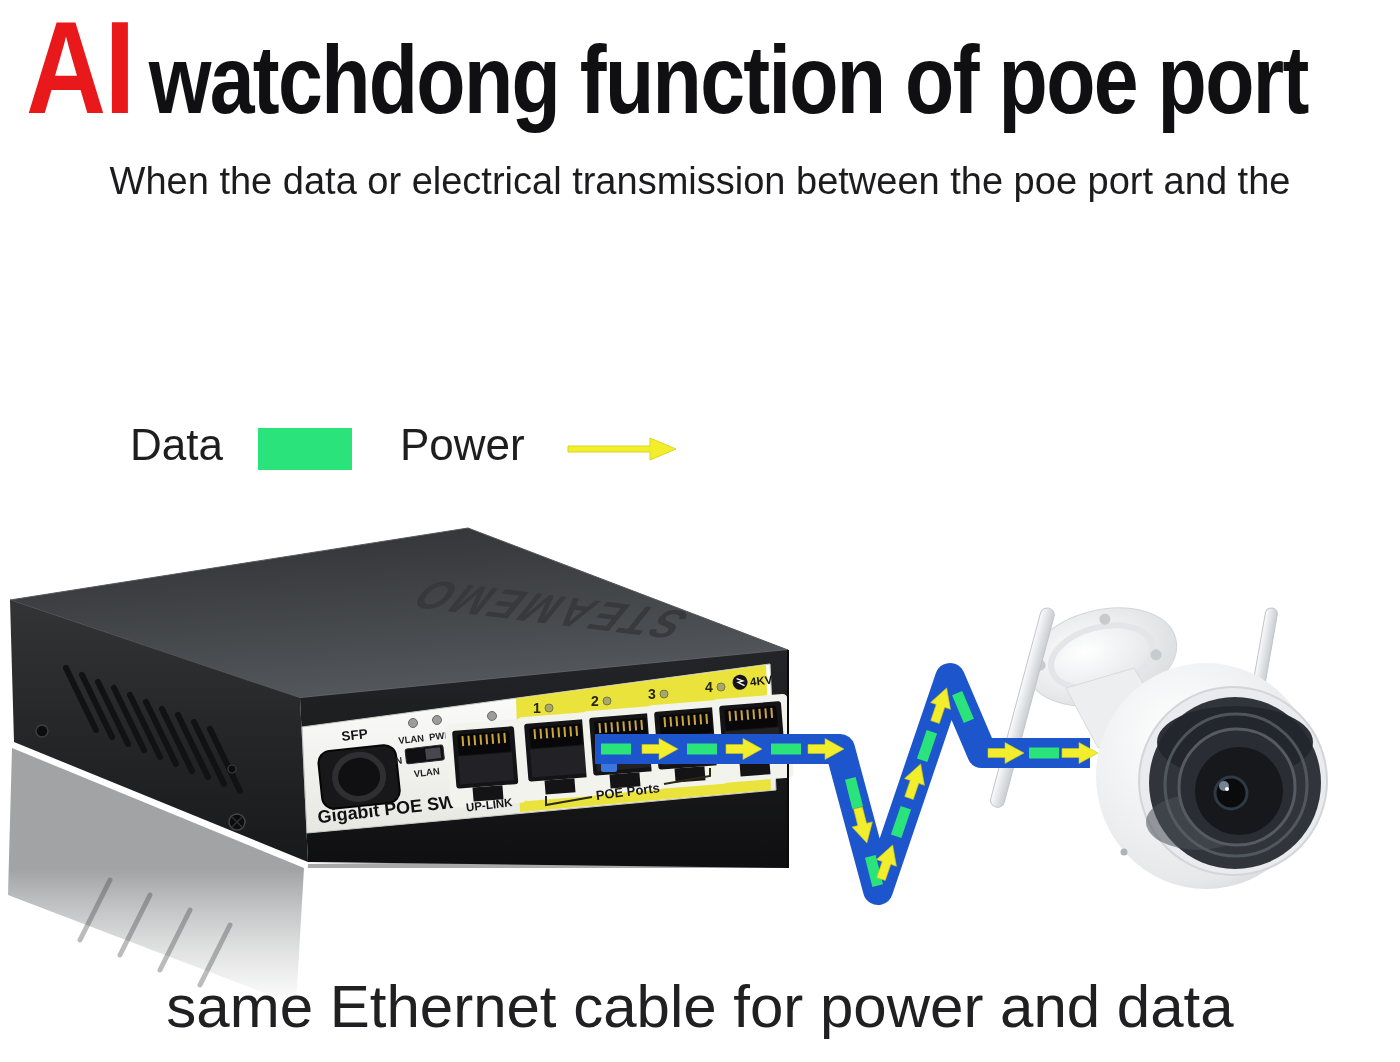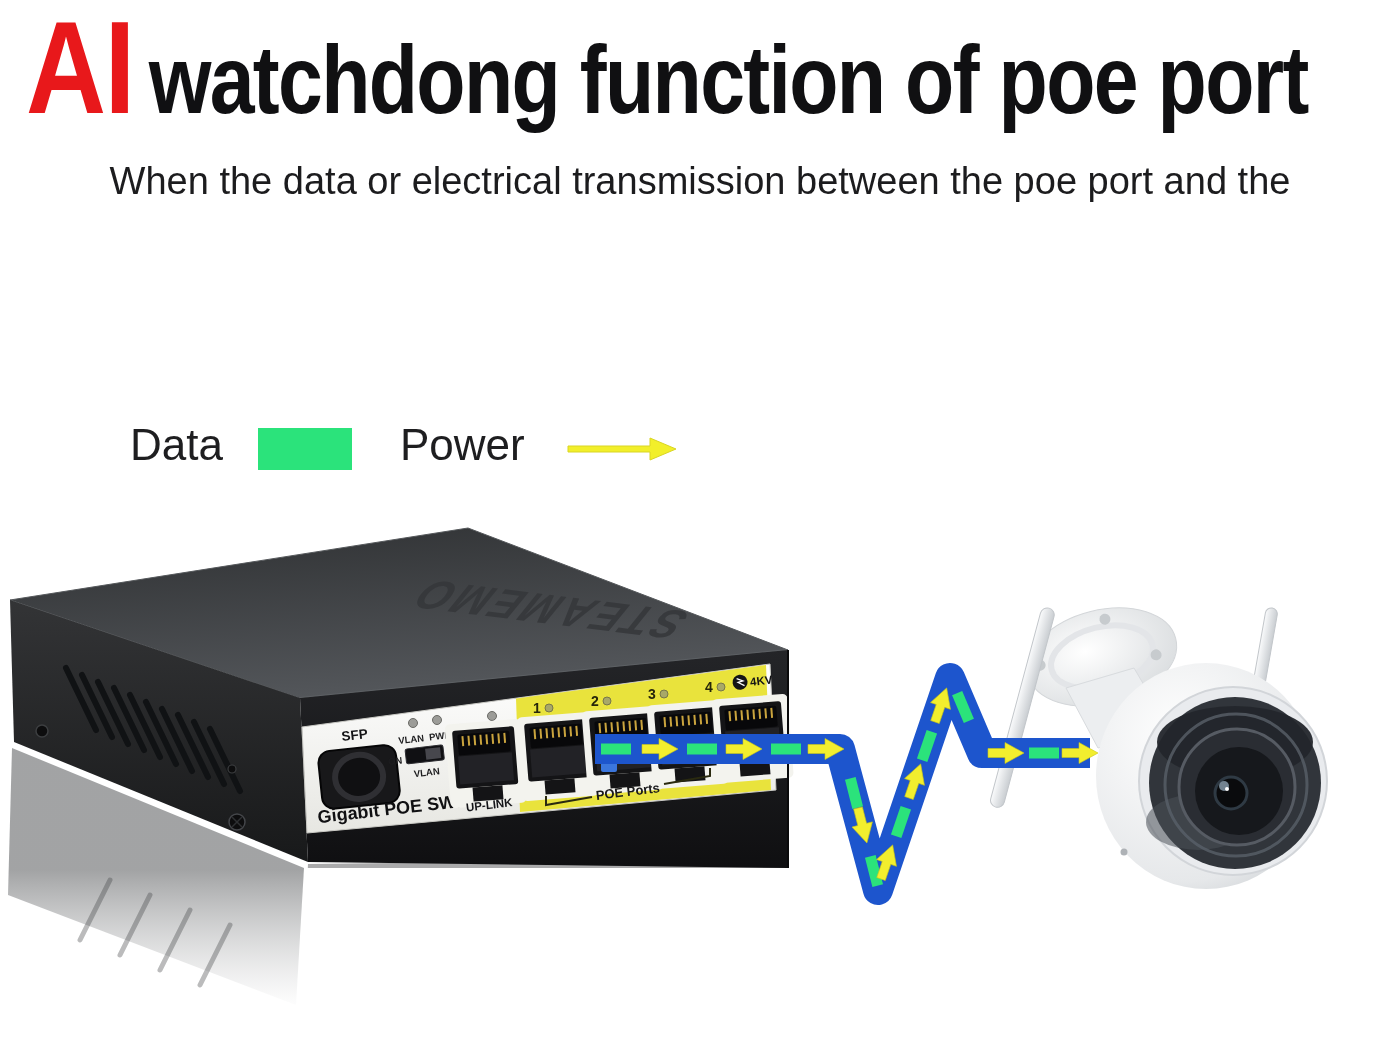--- a/index.html
+++ b/index.html
@@ -267,14 +267,15 @@
 
   <div id="legend" class="abs">
     <span id="legend-data-label" class="lbl">Data</span>
     <span id="data-swatch"></span>
     <span id="legend-power-label" class="lbl">Power</span>
     <svg id="power-arrow" width="112" height="30" viewBox="0 0 112 30">
       <path d="M2,12 L84,12 L84,4 L110,15 L84,26 L84,18 L2,18 Z" fill="#f2ef2a" stroke="#d9d524" stroke-width="1"></path>
     </svg>
   </div>
 
+  <div id="footer" class="abs">same Ethernet cable for power and data</div>
 
 </div>
 
 </body></html>

